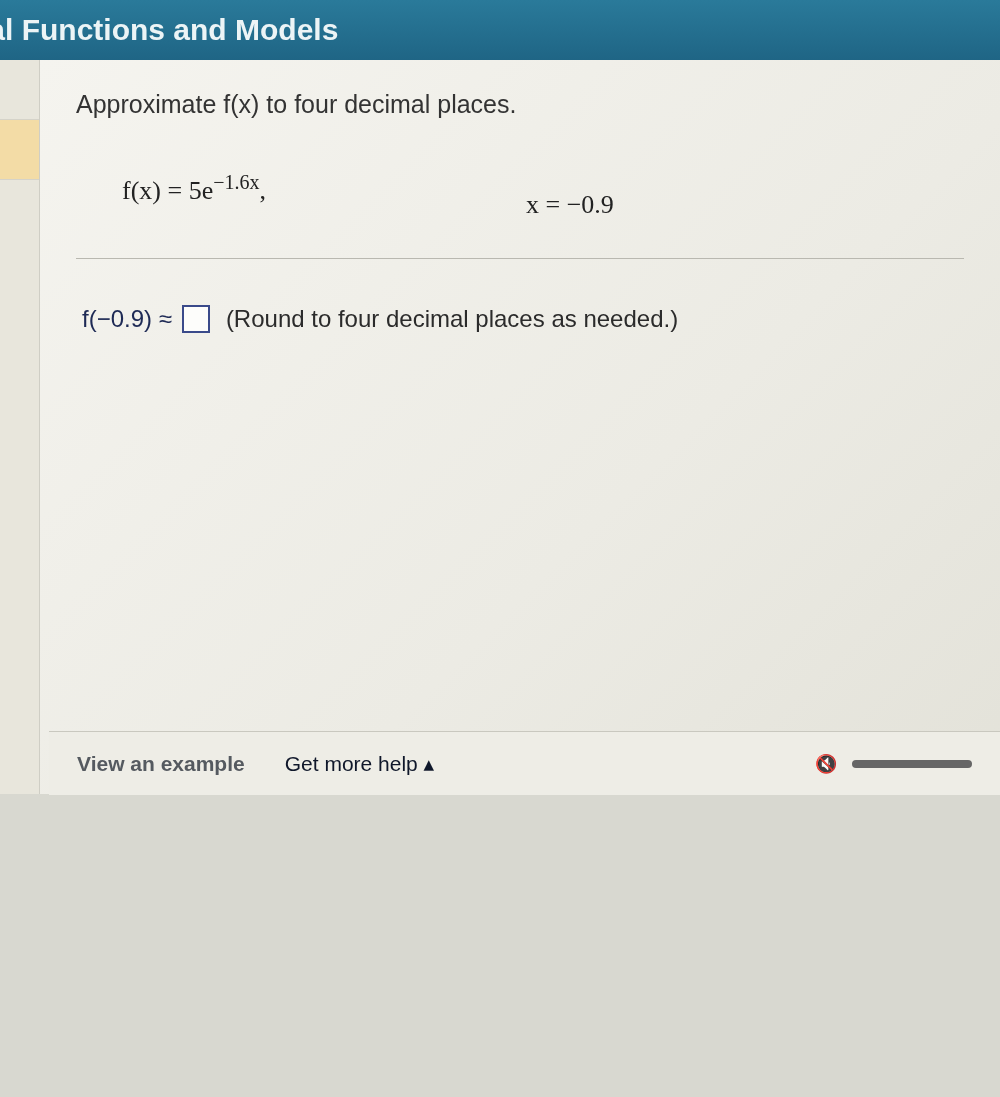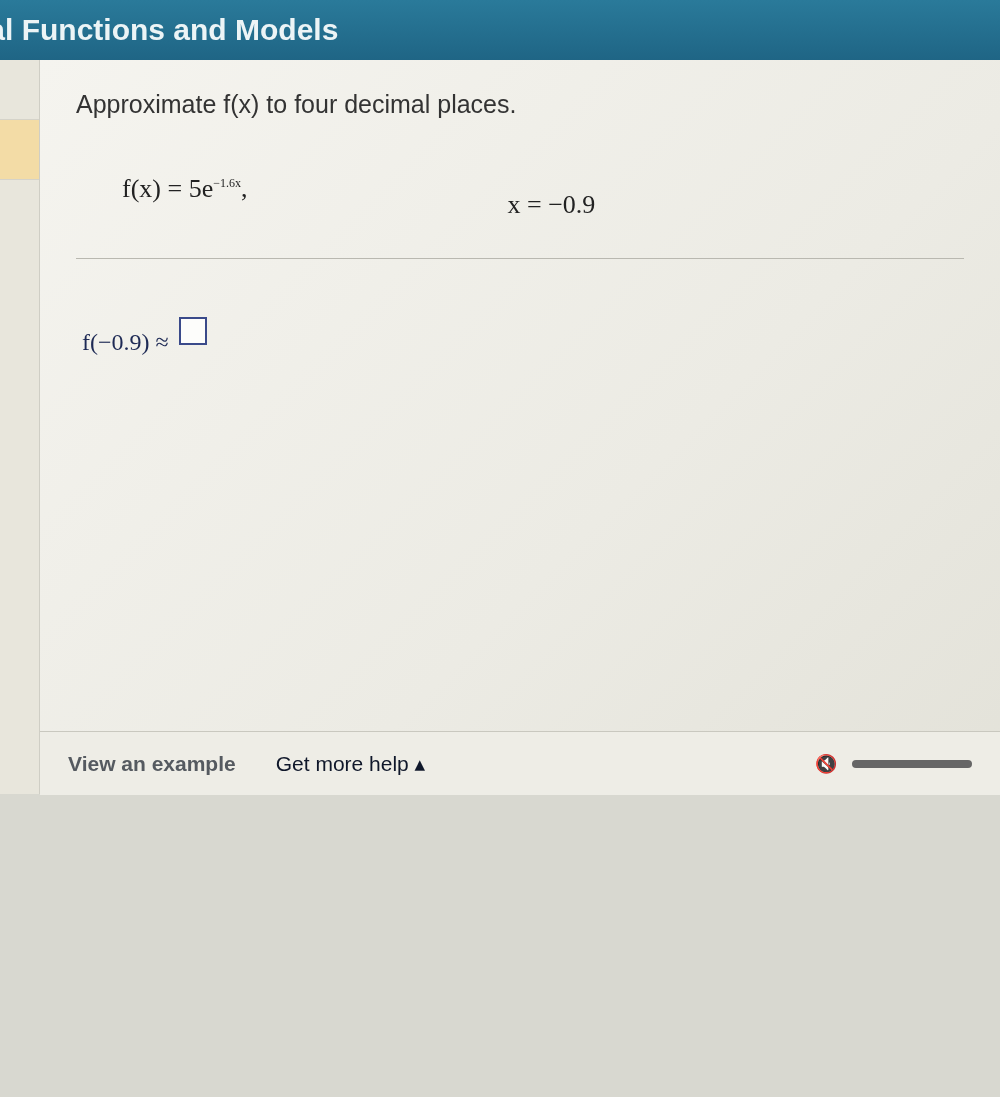--- a/index.html
+++ b/index.html
@@ -60,58 +60,57 @@
     gap: 260px;
     padding-left: 46px;
     margin-bottom: 38px;
     font-size: 26px;
     color: #222;
   }
   .formula-row .fx {
     font-family: "Times New Roman", serif;
   }
   .formula-row .fx sup {
-    font-size: 12px;
+    font-size: 20px;
     vertical-align: super;
   }
   .xval {
     font-family: "Times New Roman", serif;
     margin-top: 33px;
   }
   .divider {
     border: none;
     border-top: 1px solid #b9b8b0;
     margin: 0 0 46px 0;
   }
   .answer-row {
     display: flex;
     align-items: center;
     gap: 10px;
     font-size: 24px;
     color: #1e2a55;
     padding-left: 6px;
   }
   .answer-row .lhs {
-    font-family: Liberation Serif, serif;
-    margin-top: 24px;
+    font-family: Liberation Sans, sans-serif;
   }
   .answer-box {
     width: 28px;
     height: 28px;
     border: 2px solid #3a4a8a;
     background: #fdfdfb;
     display: inline-block;
   }
   .answer-row .hint {
     color: #2b2b2b;
     margin-left: 6px;
   }
   .footer-bar {
     position: absolute;
-    left: 0;
+    left: 9px;
     right: 0;
     bottom: -1px;
     height: 64px;
     background: #eeede6;
     border-top: 1px solid #c9c8bf;
     display: flex;
     align-items: center;
     gap: 40px;
     padding: 0 28px;
     font-size: 21px;
@@ -161,20 +160,21 @@
     <div class="formula-row">
       <span class="fx" id="fx-def">f(x) = 5e<sup>−1.6x</sup>,</span>
       <span class="xval">x = −0.9</span>
     </div>
 
     <hr class="divider">
 
     <div class="answer-row">
       <span class="lhs">f(−0.9) ≈</span>
       <span class="answer-box" title=""></span>
+      <span class="hint">(Round to four decimal places as needed.)</span>
     </div>
 
     <div class="footer-bar">
       <span class="link">View an example</span>
       <span class="link sub">Get more help ▴</span>
       <div class="footer-right">
         <span class="mute-icon">🔇</span>
         <div class="progress-track"></div>
       </div>
     </div>

